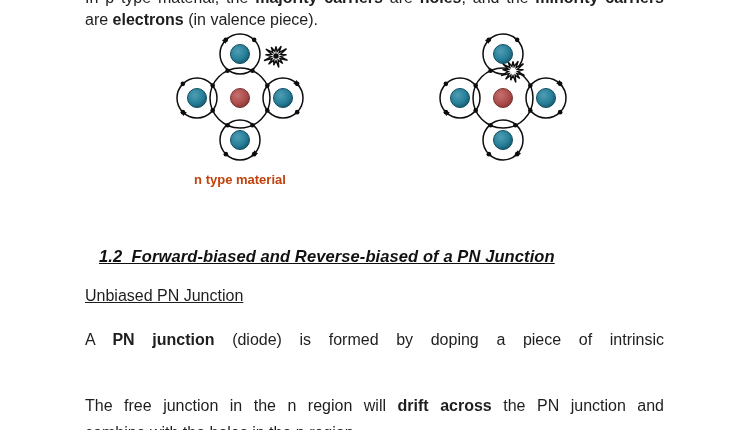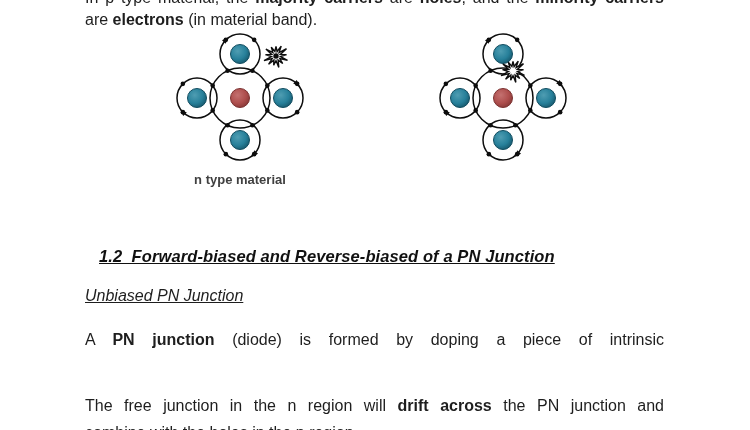--- a/index.html
+++ b/index.html
@@ -10,42 +10,42 @@
   .page{position:relative;width:750px;height:430px;background:#ffffff;}
   .tline{
     position:absolute;left:85px;width:579px;
     font-size:16px;line-height:27px;color:#1e1e1e;
   }
   .just{text-align:justify;text-align-last:justify;}
   .b{font-weight:bold;}
   .fig{position:absolute;top:30px;width:180px;height:140px;}
   .figlabel{
     position:absolute;top:171px;width:180px;text-align:center;
-    font-weight:bold;font-size:13px;color:#404040;line-height:17px;
+    font-weight:bold;font-size:13px;color:#c2410c;line-height:17px;
   }
   .heading{
     position:absolute;left:99px;top:247px;
     font-size:16.5px;font-weight:bold;font-style:italic;
     text-decoration:underline;color:#111111;letter-spacing:.1px;
   }
   .subheading{
     position:absolute;left:85px;top:287px;
-    font-size:16px;font-style:italic;text-decoration:underline;color:#1e1e1e;
+    font-size:16px;text-decoration:underline;color:#1e1e1e;
   }
   .para{position:absolute;left:85px;width:579px;color:#1e1e1e;}
   .pl{font-size:16px;line-height:27px;}
 </style>
 </head>
 <body style="background: rgb(255, 255, 255);">
 
 <div class="page">
 
   <div class="tline just" style="top: -16px; color: rgb(30, 30, 30);"><span>In p type material, the </span><span class="b">majority carriers</span><span> are </span><span class="b">holes</span><span>, and the </span><span class="b">minority carriers</span></div>
 
-  <div class="tline" style="top: 6px; color: rgb(30, 30, 30);"><span>are </span><span class="b">electrons</span><span> (in material band).</span></div>
+  <div class="tline" style="top: 6px; color: rgb(30, 30, 30);"><span>are </span><span class="b">electrons</span><span> (in valence piece).</span></div>
 
   <svg id="figN" class="fig" style="left:150px" viewBox="0 0 180 140">
       <defs>
         <radialGradient id="figNt" cx="38%" cy="35%" r="78%">
           <stop offset="0%" stop-color="#4f9db2"></stop>
           <stop offset="55%" stop-color="#27809a"></stop>
           <stop offset="100%" stop-color="#124d60"></stop>
         </radialGradient>
         <radialGradient id="figNr" cx="38%" cy="35%" r="78%">
           <stop offset="0%" stop-color="#c47170"></stop>

